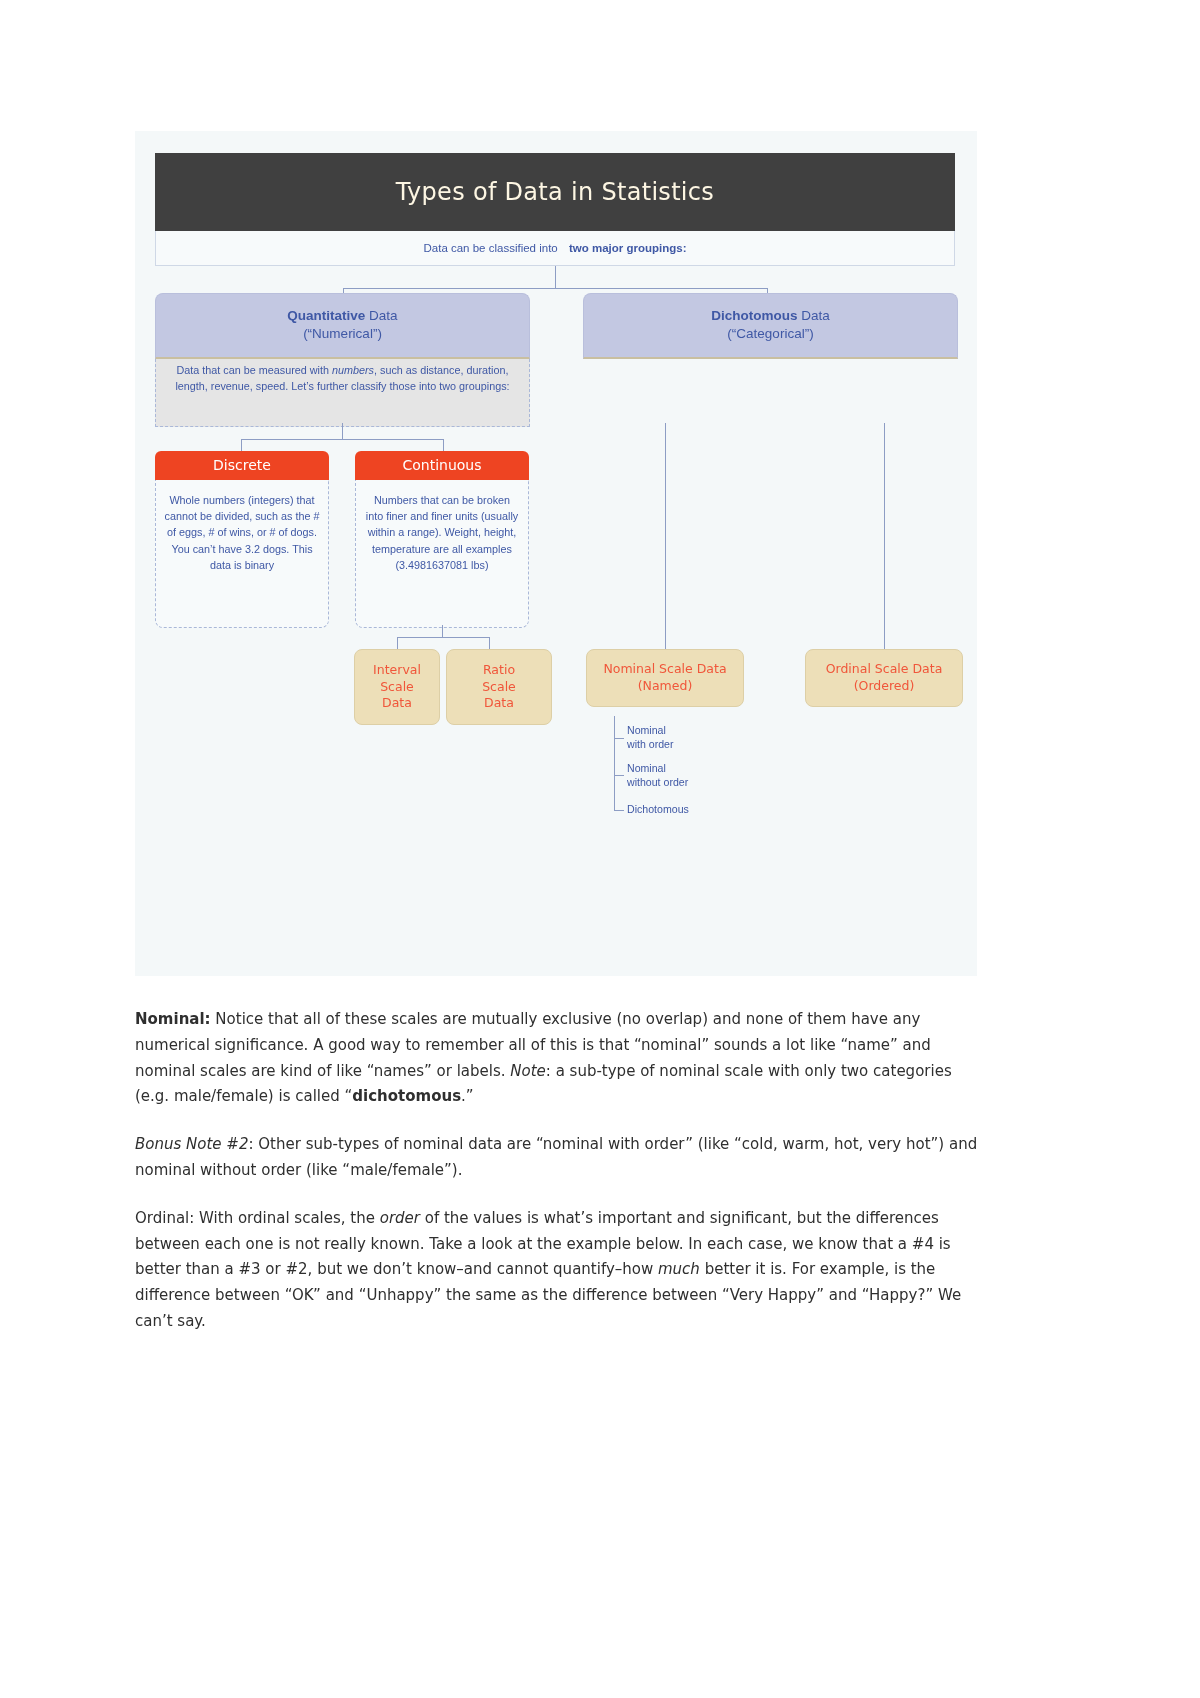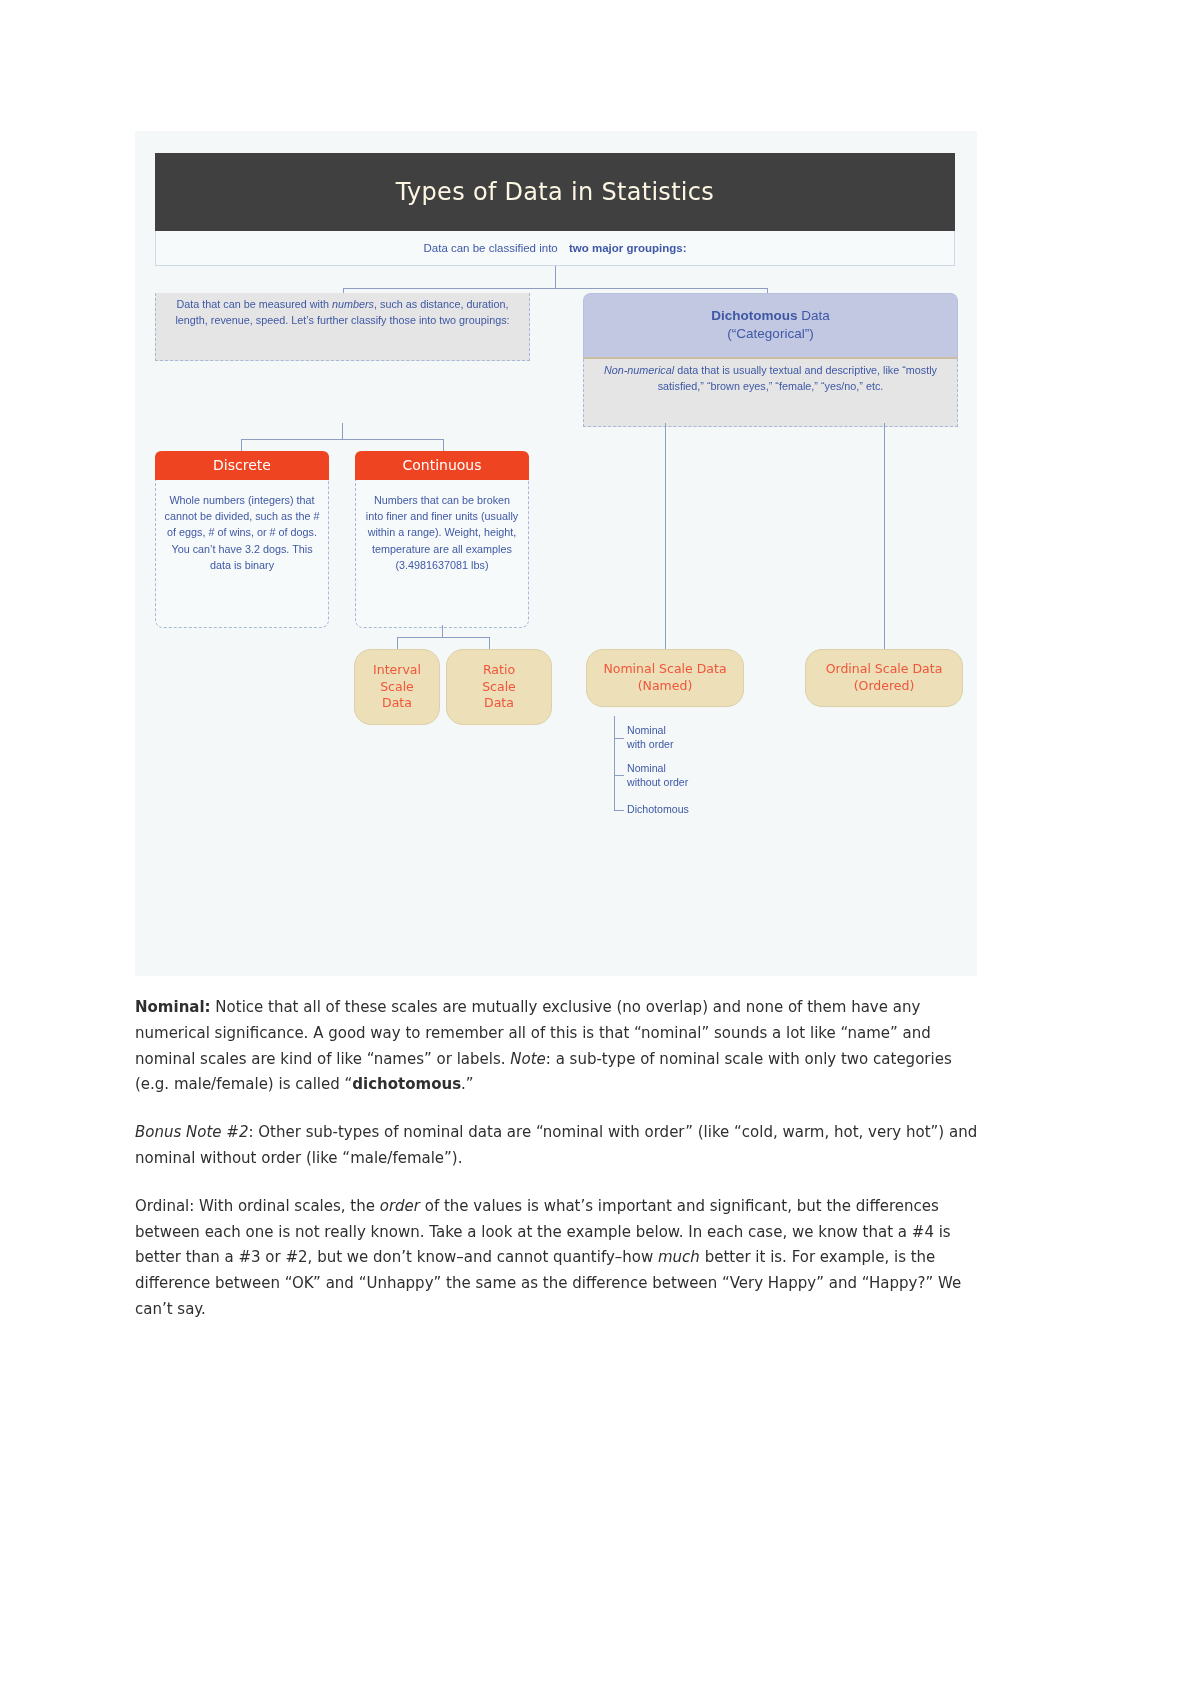--- a/index.html
+++ b/index.html
@@ -70,39 +70,39 @@
   .rcard-body{
     border:1px dashed #aab8d8; border-top:none; border-radius:0 0 8px 8px;
     background:#f7fafb; text-align:center;
     font-size:10.8px; line-height:1.5; color:#3f58a5;
     padding:12px 8px 12px;
   }
 
   
   .tan{
     position:absolute; background:#eddfb8; border:1px solid #ddcfa6;
-    border-radius:17px; text-align:center;
+    border-radius:8px; text-align:center;
     color:#f0563a; font-size:12.5px; line-height:1.35;
     display:flex; align-items:center; justify-content:center;
     padding:6px 6px;
     font-family:"DejaVu Sans", sans-serif;
   }
 
   .subitem{
     position:absolute; font-size:10.6px; line-height:1.35; color:#3f58a5;
   }
 
   
   .doc{ position:absolute; left:135px; top:995px; width:845px; }
   .doc h4{
     margin:0 0 22px 0; font-size:13.5px; font-weight:600; color:#2f2f2f;
     font-family:"DejaVu Sans", sans-serif;
   }
   .doc p{
-    margin:0 0 22px 0; font-size:15px; line-height:1.72; color:#2f2f2f;
+    margin:12px 0 22px 0; font-size:15px; line-height:1.72; color:#2f2f2f;
     font-family:"DejaVu Sans", sans-serif; font-weight:400;
     text-align:left;
   }
   .doc p b{ font-weight:700; }
   .doc p i{ font-style:italic; }
 </style>
 </head>
 <body>
 
 <div class="page">
@@ -117,32 +117,33 @@
       <div class="sub-bar">
         <span class="t"><span>Data can be classified into </span><b>two major groupings:</b></span>
       </div>
 
       <div class="ln vln" style="left:420px; top:135px; height:22px;"></div>
       <div class="ln hln" style="left:208px; top:157px; width:424px;"></div>
       <div class="ln vln" style="left:208px; top:157px; height:25px;"></div>
       <div class="ln vln" style="left:632px; top:157px; height:25px;"></div>
 
       <div class="branch" style="left:20px; top:162px; width:375px;">
+        <div class="branch-head">
+          <div class="l1"><b>Quantitative</b><span> Data</span></div>
+          <div class="l2">(“Numerical”)</div>
+        </div>
         <div class="branch-body" style="height:68px;">
           <span>Data that can be measured with </span><i>numbers</i><span>, such as distance, duration, length, revenue, speed.  Let’s further classify those into two groupings:</span>
         </div>
       </div>
 
       <div class="branch" style="left:448px; top:162px; width:375px;">
         <div class="branch-head">
           <div class="l1"><b>Dichotomous</b><span> Data</span></div>
           <div class="l2">(“Categorical”)</div>
-        </div>
-        <div class="branch-body" style="height:68px;">
-          <i>Non-numerical</i><span> data that is usually textual and descriptive, like “mostly satisfied,” “brown eyes,” “female,” “yes/no,” etc.</span>
         </div>
       </div>
 
       <div class="ln vln" style="left:207px; top:292px; height:16px;"></div>
       <div class="ln hln" style="left:106px; top:308px; width:202px;"></div>
       <div class="ln vln" style="left:106px; top:308px; height:12px;"></div>
       <div class="ln vln" style="left:308px; top:308px; height:12px;"></div>
 
       <div class="rcard" style="left:20px; top:320px; width:174px;">
         <div class="rcard-head">Discrete</div>

